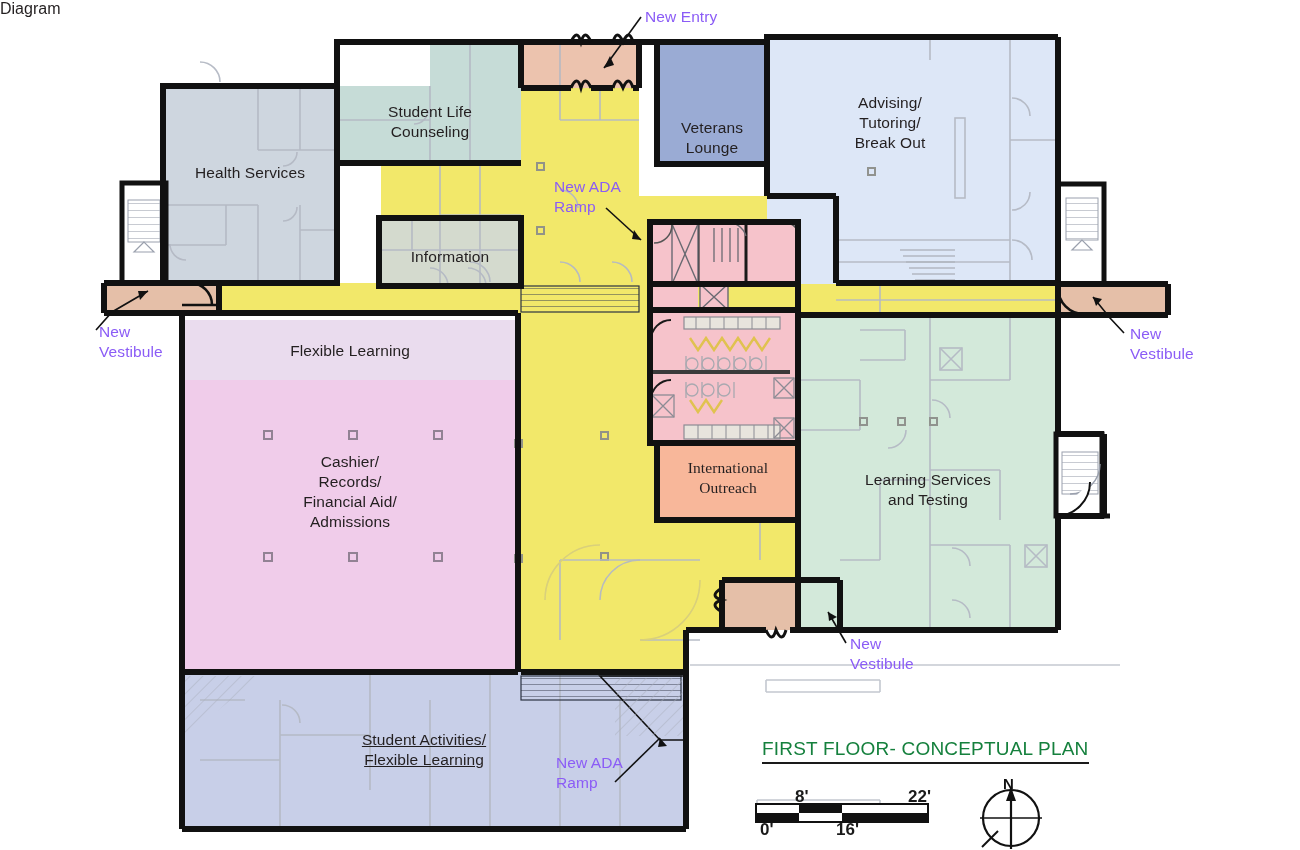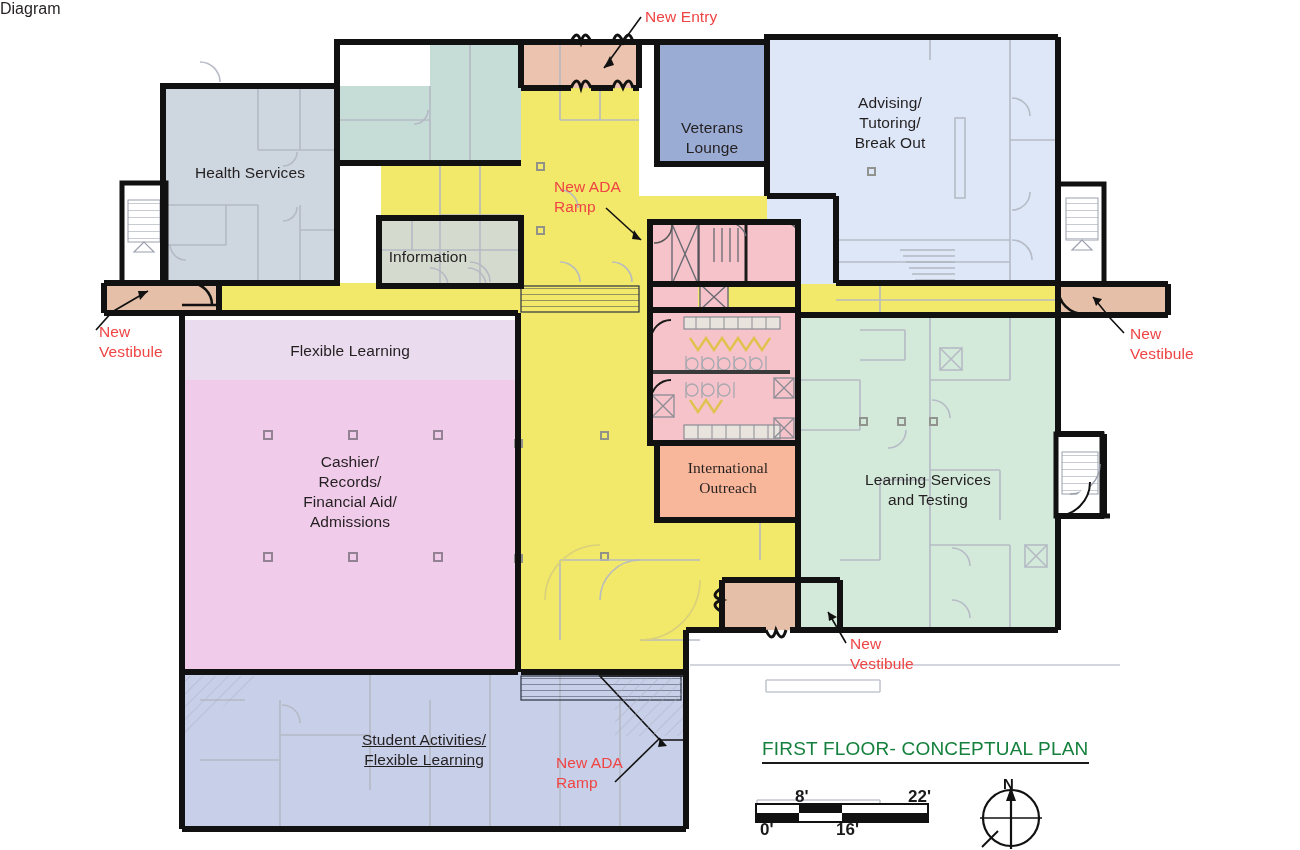--- a/index.html
+++ b/index.html
@@ -22,21 +22,21 @@
     line-height:1.30;
     color:#231f20;
     white-space:pre-line;
     pointer-events:none;
     letter-spacing:0.1px;
   }
   .callout-label{
     position:absolute;
     font-size:15.5px;
     line-height:1.28;
-    color:#ef4444;
+    color:#8b5cf6;
     white-space:pre-line;
     letter-spacing:0.1px;
   }
   .legend-title{
     position:absolute;
     font-size:19px;
     letter-spacing:.2px;
     color:#15803d;
     border-bottom:2px solid #1a1a1a;
     padding-bottom:2px;
@@ -349,29 +349,31 @@
       <path d="M613 88 q4 -14 10 0 q6 -14 10 0" stroke-width="3"></path>
 
       <path d="M722 588 q-14 8 0 12 q-14 4 0 12" stroke-width="3"></path>
       <path d="M766 630 q6 14 10 0 q6 14 10 0" stroke-width="3"></path>
       <path d="M722 630 V580"></path>
     </g>
   </svg>
 
   <div class="room-label" style="left:163px;top:163px;width:174px;">Health Services</div>
 
+  <div class="room-label" style="left:330px;top:102px;width:200px;">Student Life
+Counseling</div>
 
   <div class="room-label" style="left:657px;top:88px;width:110px;margin-top:30px;">Veterans
 Lounge</div>
 
   <div class="room-label" style="left:800px;top:93px;width:180px;">Advising/
 Tutoring/
 Break Out</div>
 
-  <div class="room-label" style="left:357px;top:247px;width:142px;">Information</div>
+  <div class="room-label" style="left:379px;top:247px;width:142px;">Information</div>
 
   <div class="room-label" style="left:212px;top:341px;width:276px;">Flexible Learning</div>
 
   <div class="room-label" style="left:230px;top:452px;width:240px;">Cashier/
 Records/
 Financial Aid/
 Admissions</div>
 
   <div class="room-label" style="left:640px;top:458px;width:176px;font-family:Liberation Serif, serif;">International
 Outreach</div>

